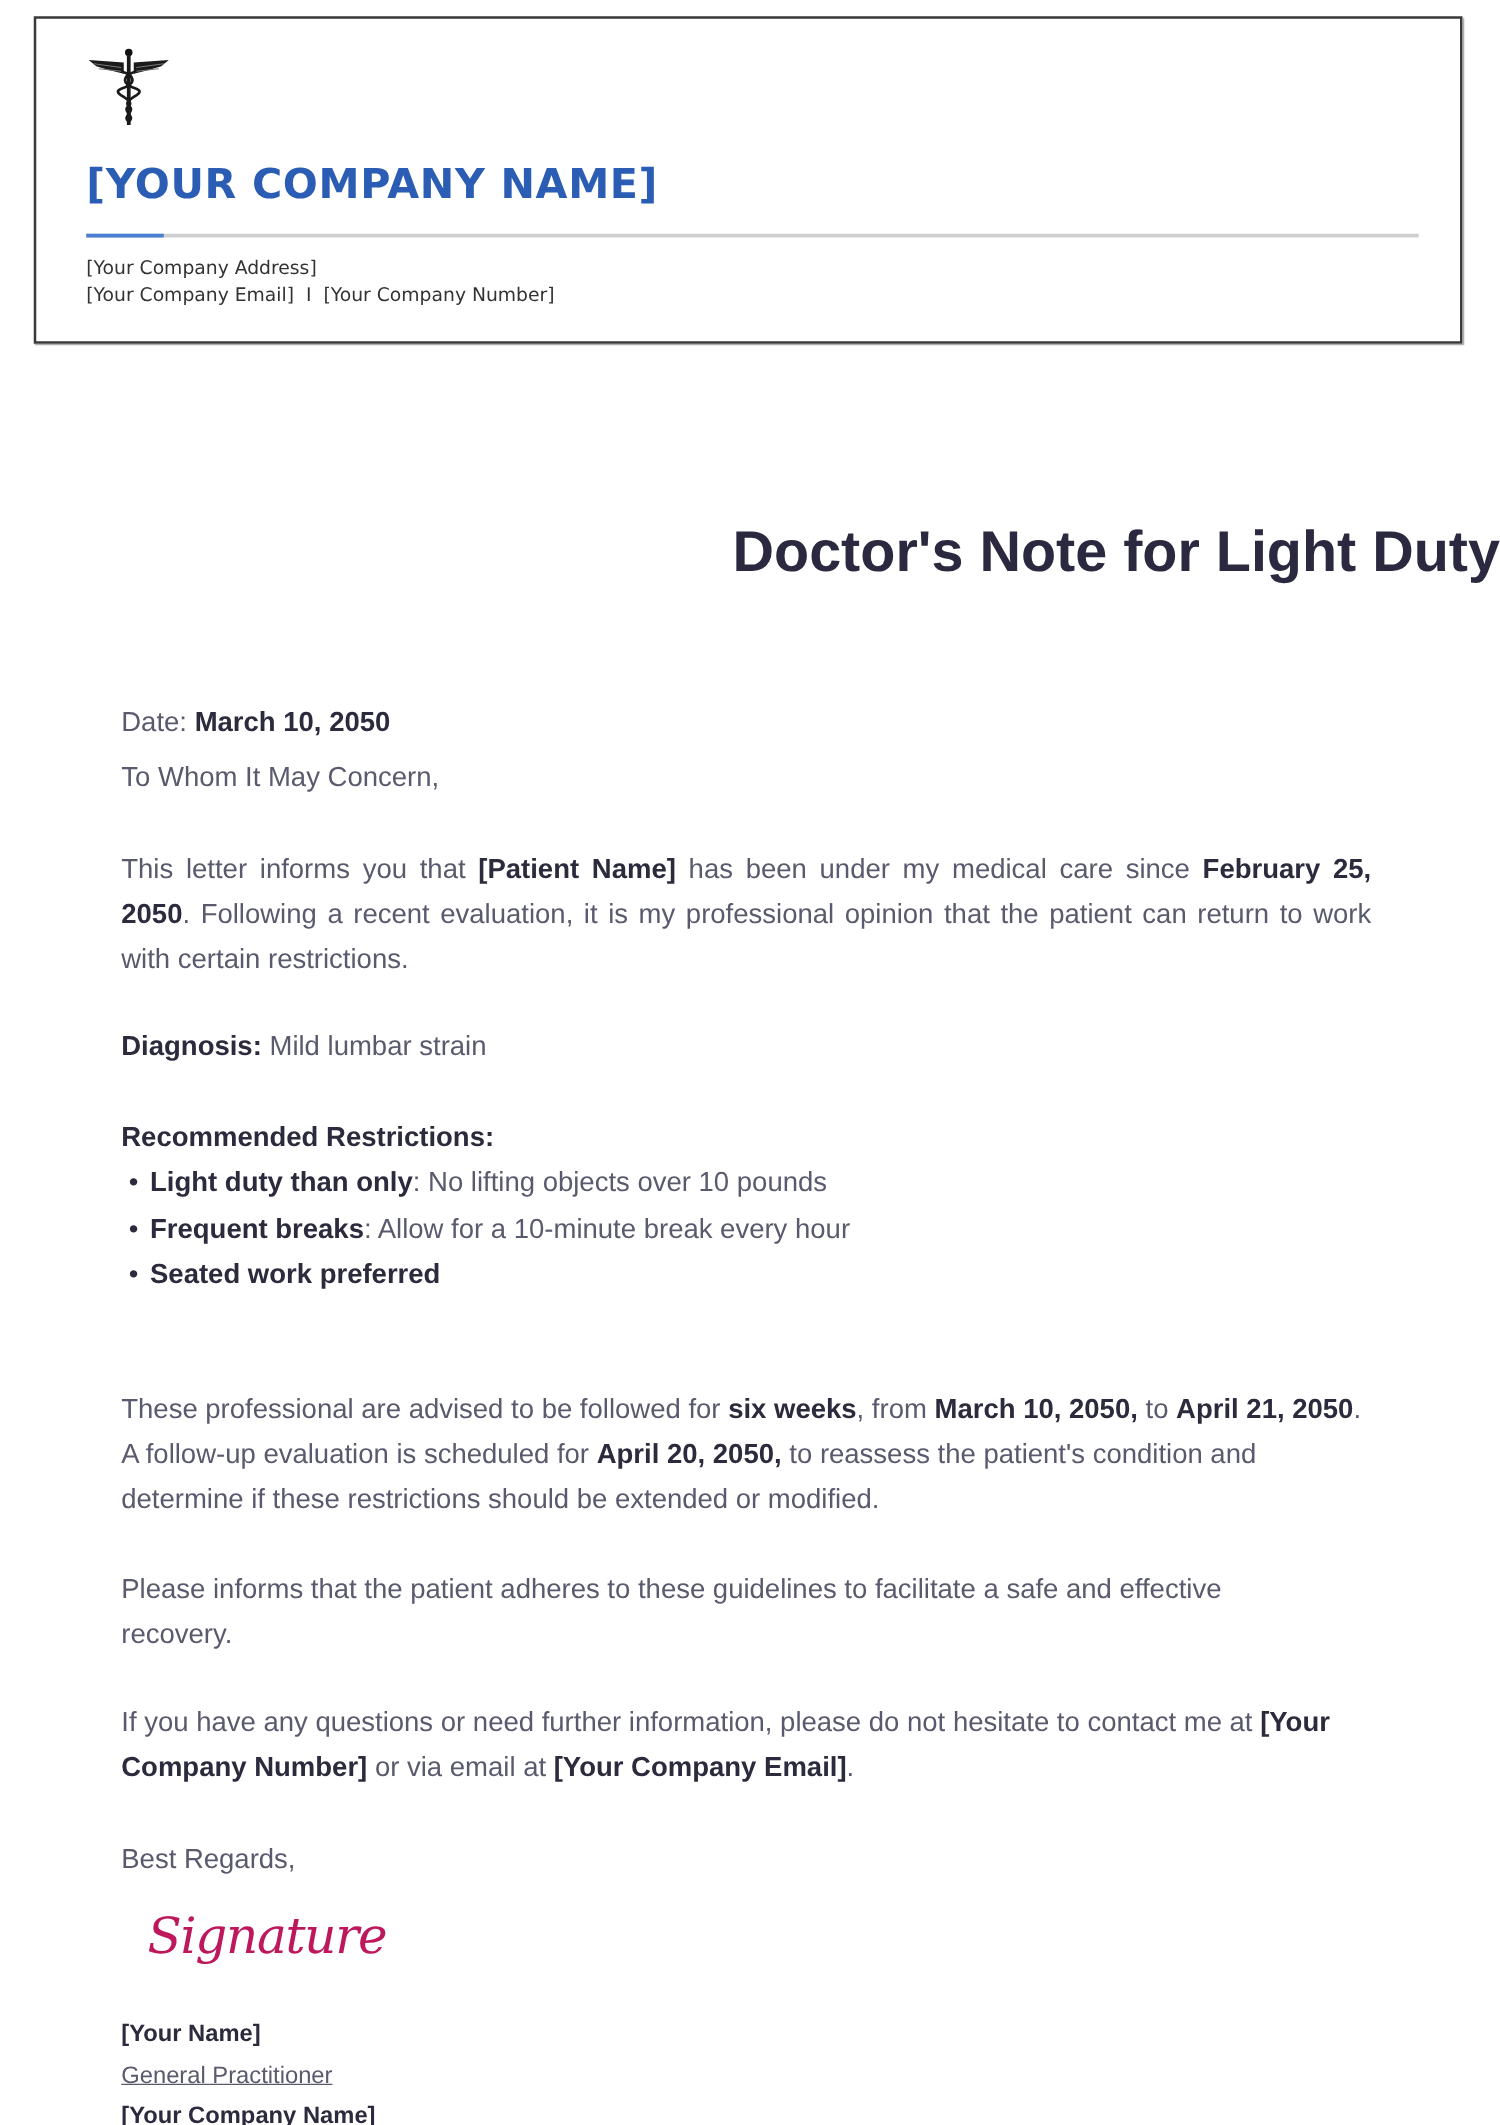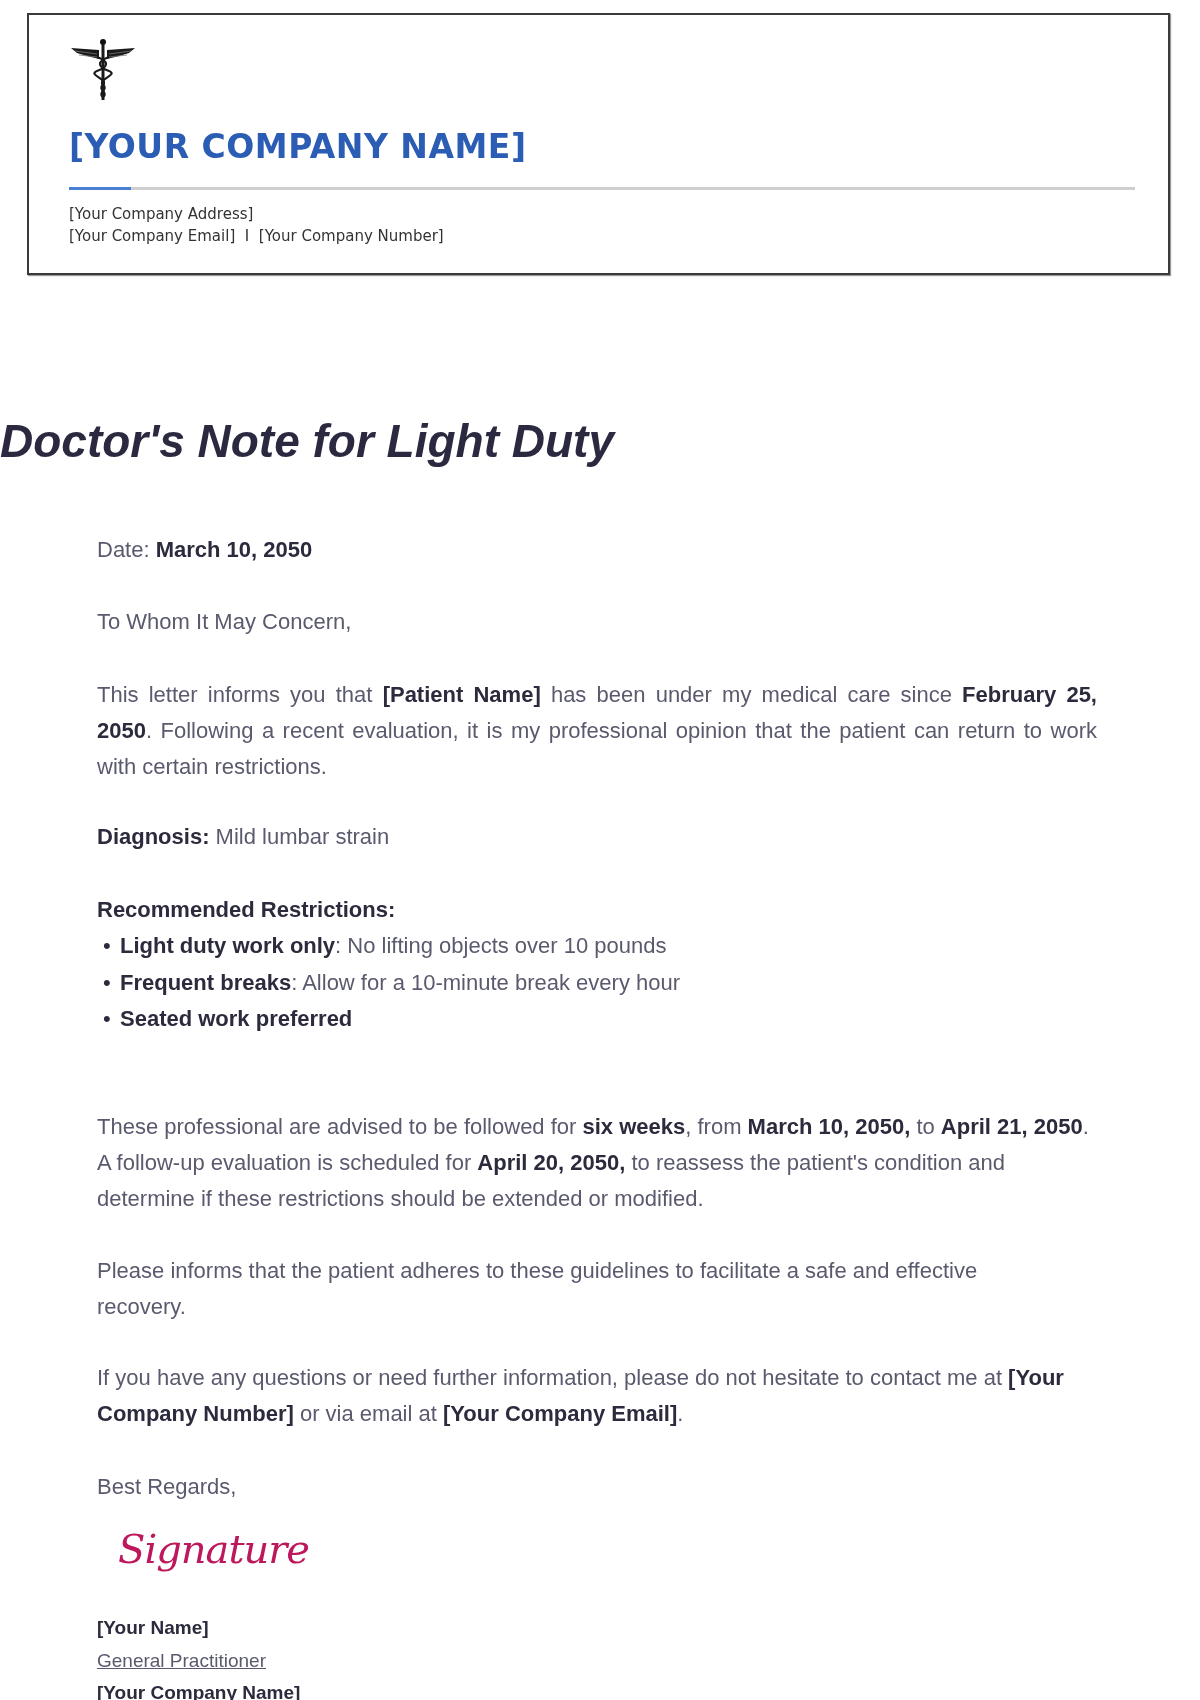--- a/index.html
+++ b/index.html
@@ -12,22 +12,22 @@
     .logo { position: absolute; left: 40px; top: 22px; width: 68px; height: 66px; }
     .company-name { position: absolute; left: 40px; top: 112px; font-size: 33px; font-weight: 700;
                     color: #2a5db3; letter-spacing: 0.5px; font-family: "DejaVu Sans", sans-serif; }
     .rule { position: absolute; left: 40px; top: 172px; width: 1066px; height: 3px; background: #cfcfcf; }
     .rule-accent { position: absolute; left: 0; top: 0; width: 62px; height: 3px; background: #4a7fd4; }
     .addr-line { position: absolute; left: 40px; font-size: 15px; color: #333; font-family: "DejaVu Sans", sans-serif; text-align: right; }
     .addr-1 { top: 190px; }
     .addr-2 { top: 212px; }
 
     
-    .doc-title { position: absolute; left: 0; width: 1200px; top: 414px; text-align: left;
-                 font-size: 46px; font-weight: 700; color: #2a2940; font-style: italic; }
+    .doc-title { position: absolute; left: 0; width: 1200px; top: 414px; text-align: right;
+                 font-size: 46px; font-weight: 700; color: #2a2940; }
 
     
     .line { position: absolute; left: 97px; font-size: 22px; line-height: 36px; color: #5a5a6e; white-space: nowrap; }
     .para { position: absolute; left: 97px; width: 1000px; font-size: 22px; line-height: 36px; color: #5a5a6e; }
     .justify { text-align: justify; text-align-last: left; }
     b { color: #2b2b3d; font-weight: 700; }
 
     .bullets { position: absolute; left: 103px; top: 928px; margin: 0; padding: 0; list-style: none;
                font-size: 22px; line-height: 36.5px; }
     .bullets li { position: relative; padding-left: 17px; white-space: nowrap; }
@@ -59,40 +59,40 @@
   <div class="addr-line addr-1">[Your Company Address]</div>
   <div class="addr-line addr-2">
     <span>[Your Company Email]</span>
     &nbsp;<span>I</span>&nbsp;
     <span>[Your Company Number]</span>
   </div>
 </div>
 
 <div class="doc-title">Doctor's Note for Light Duty</div>
 
-<div class="line" style="top:532px;text-align:center;">
+<div class="line" style="top:560px;text-align:center;">
   <span>Date: </span><b>March 10, 2050</b>
 </div>
 
 <div class="line" style="top:604px;">To Whom It May Concern,</div>
 
 <div class="para justify" style="top:677px;">
   <span>This letter informs you that </span><b>[Patient Name]</b><span> has been under my medical care since </span><b>February 25, 2050</b><span>. Following a recent evaluation, it is my professional opinion that the patient can return to work with certain restrictions.</span>
 </div>
 
 <div class="line" style="top:819px;">
   <b>Diagnosis:</b><span> Mild lumbar strain</span>
 </div>
 
 <div class="line" style="top:892px;">
   <b>Recommended Restrictions:</b>
 </div>
 
 <ul class="bullets">
-  <li><b>Light duty work only</b><span>: No lifting objects over 10 pounds</span></li>
+  <li><b>Light duty than only</b><span>: No lifting objects over 10 pounds</span></li>
   <li><b>Frequent breaks</b><span>: Allow for a 10-minute break every hour</span></li>
   <li><b>Seated work preferred</b><span></span></li>
 </ul>
 
 <div class="para" style="top:1109px;">
   <span>These professional are advised to be followed for </span><b>six weeks</b><span>, from </span><b>March 10, 2050,</b><span> to </span><b>April 21, 2050</b><span>. A follow-up evaluation is scheduled for </span><b>April 20, 2050,</b><span> to reassess the patient's condition and determine if these restrictions should be extended or modified.</span>
 </div>
 
 <div class="para" style="top:1253px; width:960px;">Please informs that the patient adheres to these guidelines to facilitate a safe and effective recovery.</div>
 

